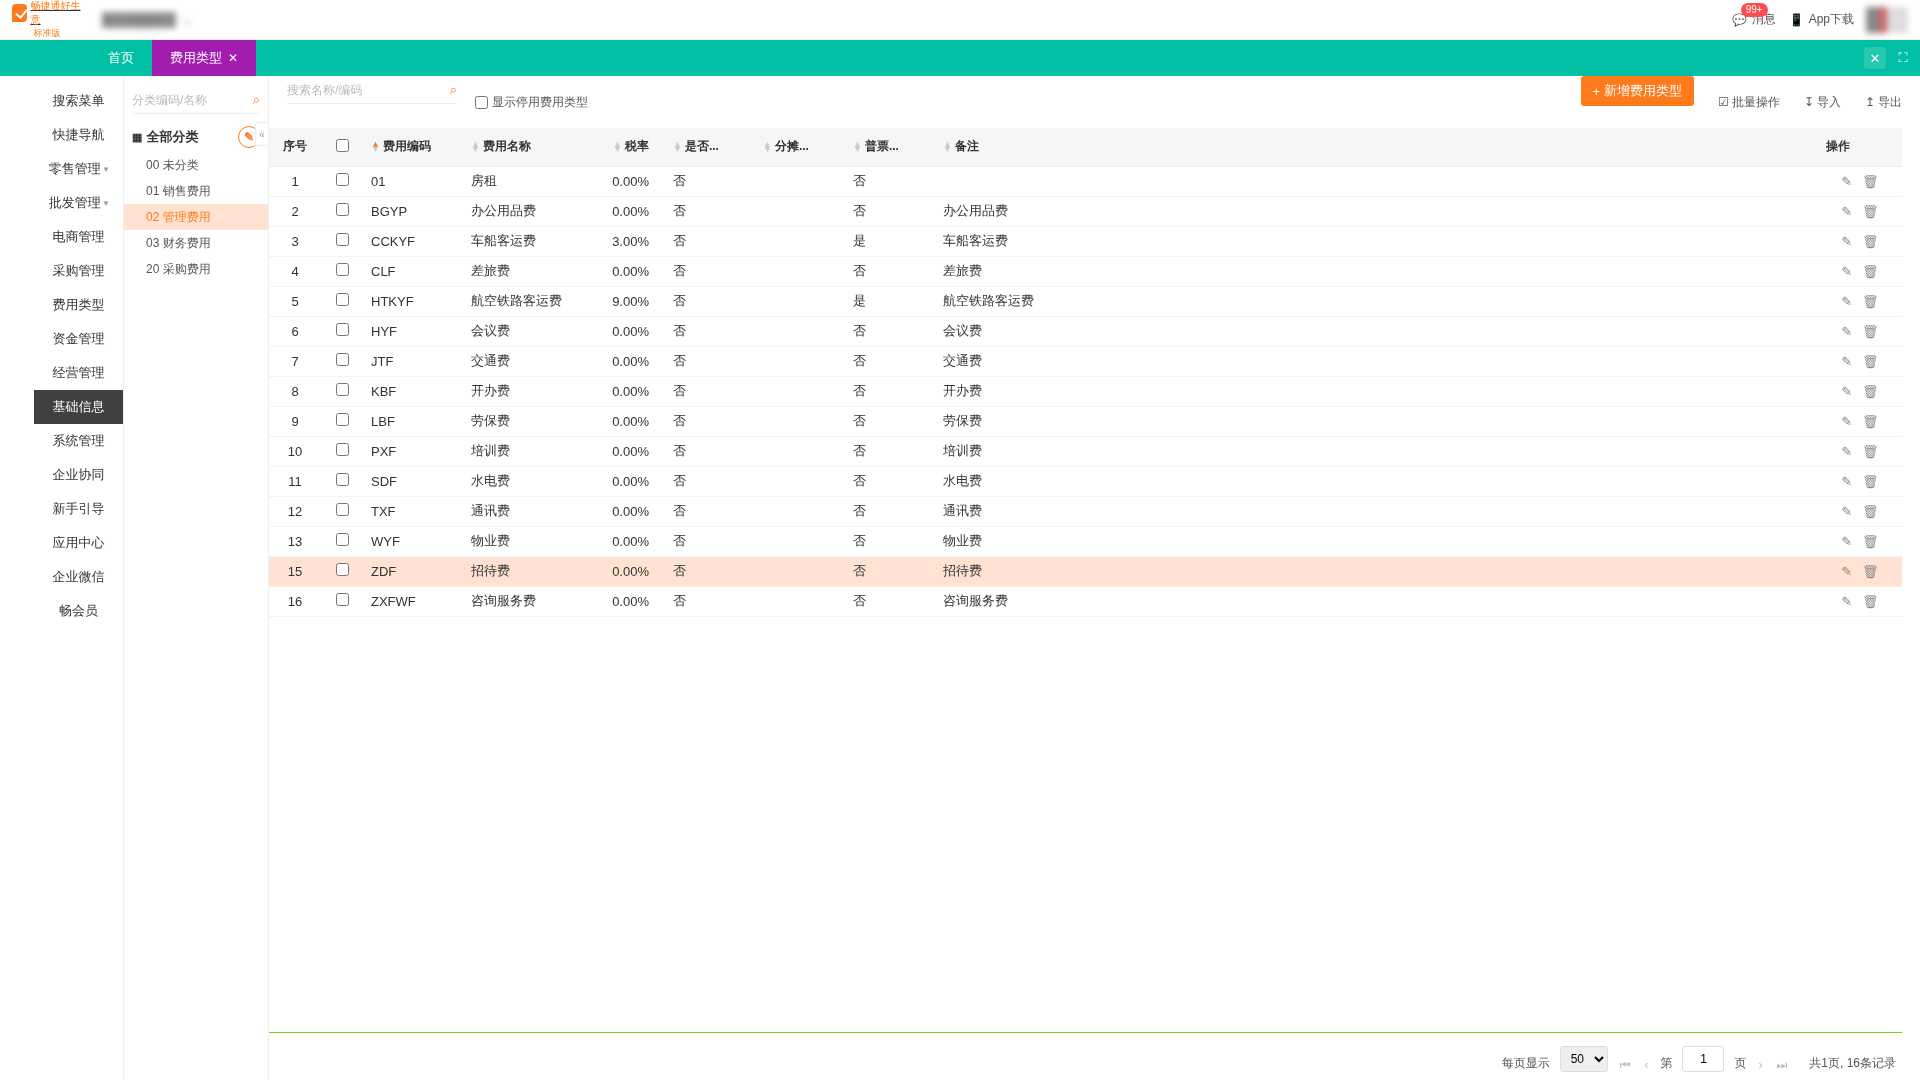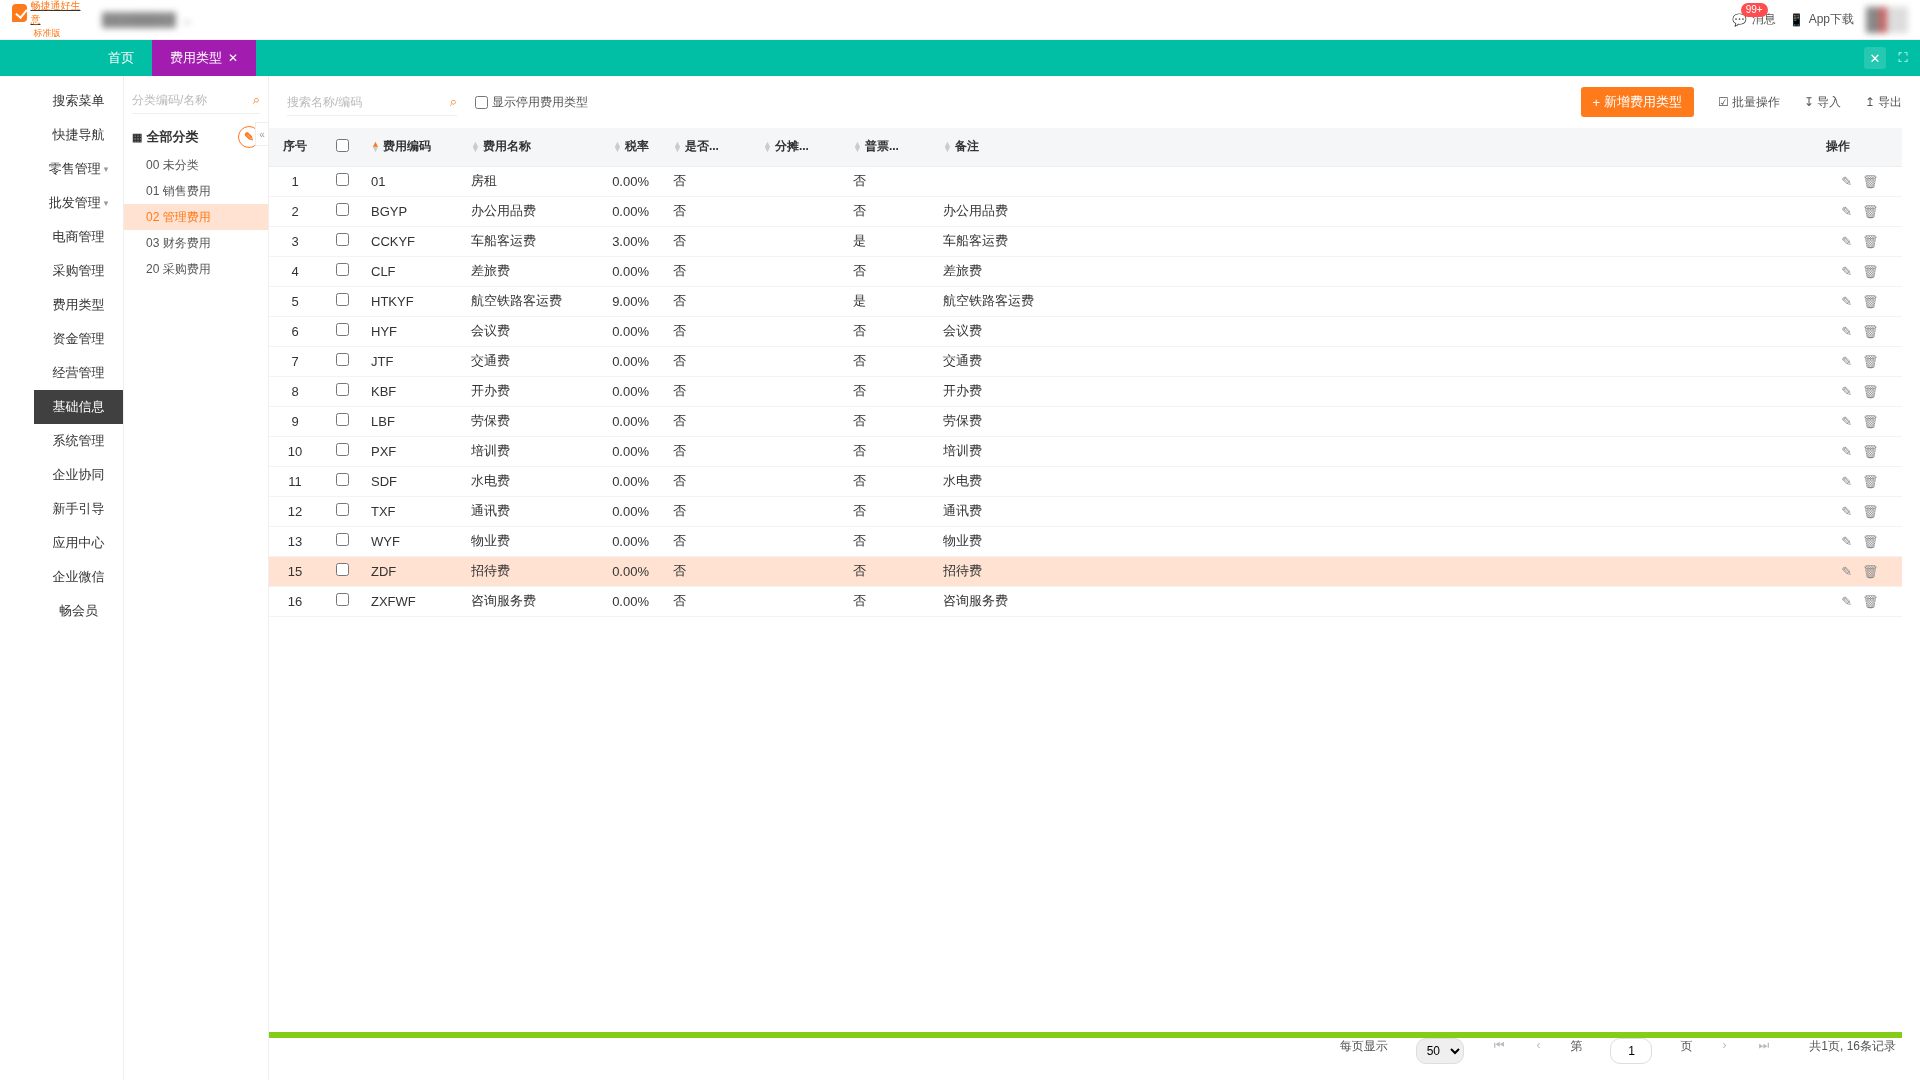--- a/index.html
+++ b/index.html
@@ -39,21 +39,21 @@
 .cat-search { margin:0 8px 8px; height:28px; border-bottom:1px solid #eee; display:flex; align-items:center; justify-content:space-between;}
 .cat-search input { border:none; outline:none; width:100px; font-size:12px; color:#333;}
 .cat-search input::placeholder { color:#bbb; }
 .cat-head { display:flex; align-items:center; justify-content:space-between; padding:4px 8px; font-weight:600;}
 .cat-add { width:22px; height:22px; border:1px solid #ff7a1a; border-radius:50%; color:#ff7a1a; display:flex; align-items:center; justify-content:center; font-size:12px;}
 .cat-collapse { position:absolute; right:-1px; top:46px; width:14px; height:24px; background:#fff; border:1px solid #eee; display:flex; align-items:center; justify-content:center; color:#999; cursor:pointer; font-size:10px; z-index:2; }
 .cat-item { height:26px; line-height:26px; padding-left:22px; cursor:pointer; font-size:12px; color:#555;}
 .cat-item.active { background:#ffe2d2; color:#ff7a1a; }
 
 .content { flex:1; display:flex; flex-direction:column; min-width:0; padding:0 18px 8px 0;}
-.toolbar { height:52px; display:flex; align-items:center; gap:10px; padding-left:18px;}
+.toolbar { height:52px; display:flex; gap:10px; padding-left:18px;}
 .tb-search { width:170px; height:28px; border-bottom:1px solid #eee; display:flex; align-items:center; justify-content:space-between;}
 .tb-search input { border:none; outline:none; width:140px; font-size:12px;}
 .tb-search input::placeholder{ color:#bbb;}
 .chk { display:flex; align-items:center; gap:4px; color:#555; font-size:12px; margin-left:8px;}
 .chk input { width:13px; height:13px; }
 .tb-spacer { flex:1; }
 .btn-primary { background:#ff7a1a; color:#fff; height:30px; padding:0 12px; border:none; border-radius:3px; cursor:pointer; display:flex; align-items:center; gap:4px; font-size:13px;}
 .btn-link { color:#555; cursor:pointer; display:flex; align-items:center; gap:3px; margin-left:14px; font-size:12px;}
 
 .table-wrap { flex:1; overflow:auto; }
@@ -69,22 +69,22 @@
 .col-name { width:130px; }
 .col-rate { width:72px; text-align:right; padding-right:16px;}
 .col-yn { width:90px; }
 .col-share { width:90px; }
 .col-invoice { width:90px; }
 .col-ops { width:84px; }
 .op-icons { display:flex; gap:10px; justify-content:center; color:#888;}
 .op-icons span { cursor:pointer; }
 input.tbl-chk { width:13px; height:13px; }
 
-.pager { height:40px; display:flex; align-items:flex-start; justify-content:flex-end; gap:28px; color:#555; font-size:12px; border-top:6px solid #84cc16; padding-right:6px;}
-.pager select, .pager input { height:26px; border:1px solid #ddd; border-radius:10px; padding:0 6px; font-size:12px;}
+.pager { height:40px; display:flex; align-items:flex-end; justify-content:flex-end; gap:10px; color:#555; font-size:12px; border-top:1px solid #84cc16; padding-right:6px;}
+.pager select, .pager input { height:26px; border:1px solid #ddd; border-radius:3px; padding:0 6px; font-size:12px;}
 .pager input { width:42px; text-align:center; }
 .pager .pg-btn { color:#bbb; cursor:pointer; padding:0 2px;}
 
 .icon-search { color:#ff7a1a; }
 .ico { font-style: normal; }
 </style>
 </head>
 <body>
 
 <div class="topbar">

